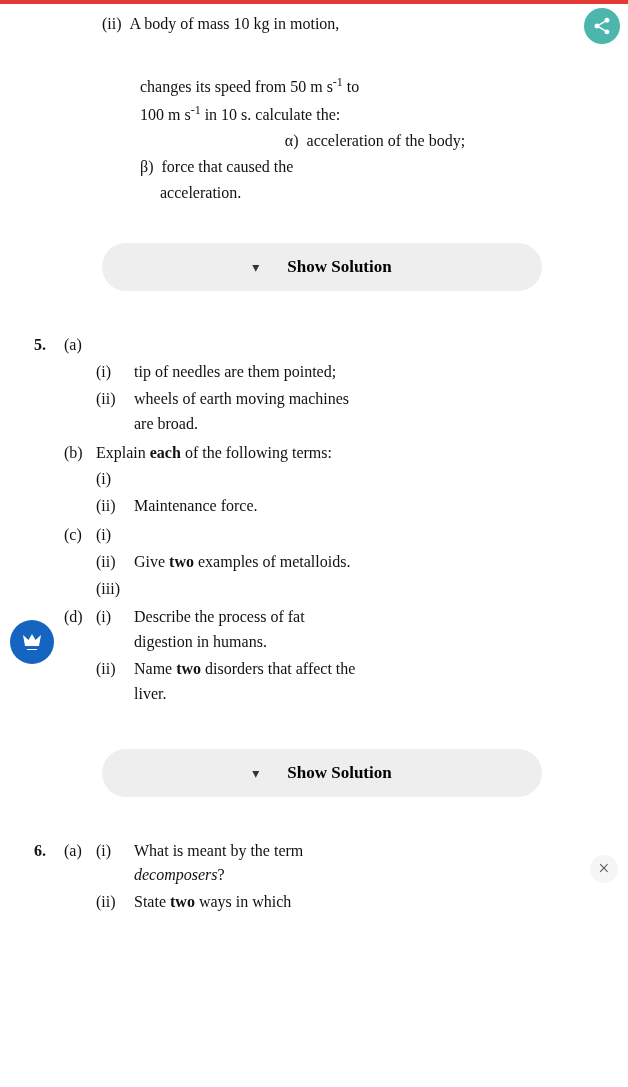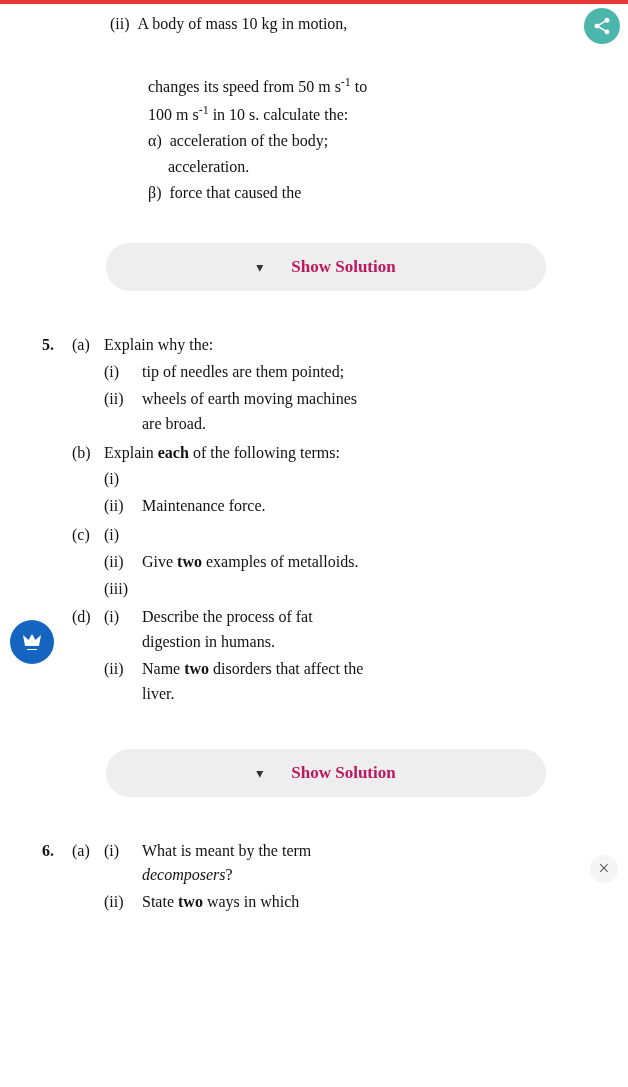--- a/index.html
+++ b/index.html
@@ -14,21 +14,21 @@
       background: #ffffff;
       color: #111111;
       width: 628px;
       min-height: 1087px;
       overflow-x: hidden;
       position: relative;
     }
 
     .page-container {
       width: 628px;
-      padding: 0 0 20px 12px;
+      padding: 0 0 20px 4px;
       position: relative;
     }
 
     
     .top-bar {
       width: 100%;
       height: 4px;
       background: #e53935;
       position: absolute;
       top: 0;
@@ -89,21 +89,21 @@
     }
 
     .show-solution-btn .chevron {
       font-size: 14px;
       color: #333;
     }
 
     .show-solution-btn .label {
       font-size: 17px;
       font-weight: bold;
-      color: #be185d;
+      color: #000000;
       font-family: Georgia, serif;
       margin-left: 20px;
     }
 
     
     .crown-btn {
       position: fixed;
       left: 10px;
       top: 620px;
       width: 44px;
@@ -192,45 +192,44 @@
       <div style="padding-left: 68px; line-height: 1.55;">
         <div class="line-block">
           (ii) &nbsp;A body of mass 10 kg in motion,
         </div>
         <div class="line-block" style="padding-left: 38px; margin-top: 36px;">
           changes its speed from 50 m s<sup>-1</sup> to
         </div>
         <div class="line-block" style="padding-left: 38px;">
           100 m s<sup>-1</sup> in 10 s. calculate the:
         </div>
+        <div class="line-block" style="padding-left: 38px; text-align: center;">
+          α)&nbsp; acceleration of the body;
+        </div>
         <div class="line-block" style="padding-left: 38px;">
-          α)&nbsp; acceleration of the body;
+          β)&nbsp; force that caused the
         </div>
         <div class="line-block" style="padding-left: 58px;">
           acceleration.
-        </div>
-        <div class="line-block" style="padding-left: 38px;">
-          β)&nbsp; force that caused the
         </div>
       </div>
     </div>
 
     <div style="display:flex; justify-content:center; margin: 20px 0 24px 0;">
       <button class="show-solution-btn">
         <span class="chevron">▾</span>
         <span class="label">Show Solution</span>
       </button>
     </div>
 
     <div class="question-section">
 
       <div class="q-header-row">
         <span class="num-label">5.</span>
         <span class="part-label">(a)</span>
-        <span class="text-block">Explain why the:</span>
       </div>
 
       <div class="q-header-row">
         <span class="num-label"></span>
         <span class="part-label"></span>
         <span class="roman-label">(i)</span>
         <span class="text-block">tip of needles are them pointed;</span>
       </div>
 
       <div class="q-header-row">

